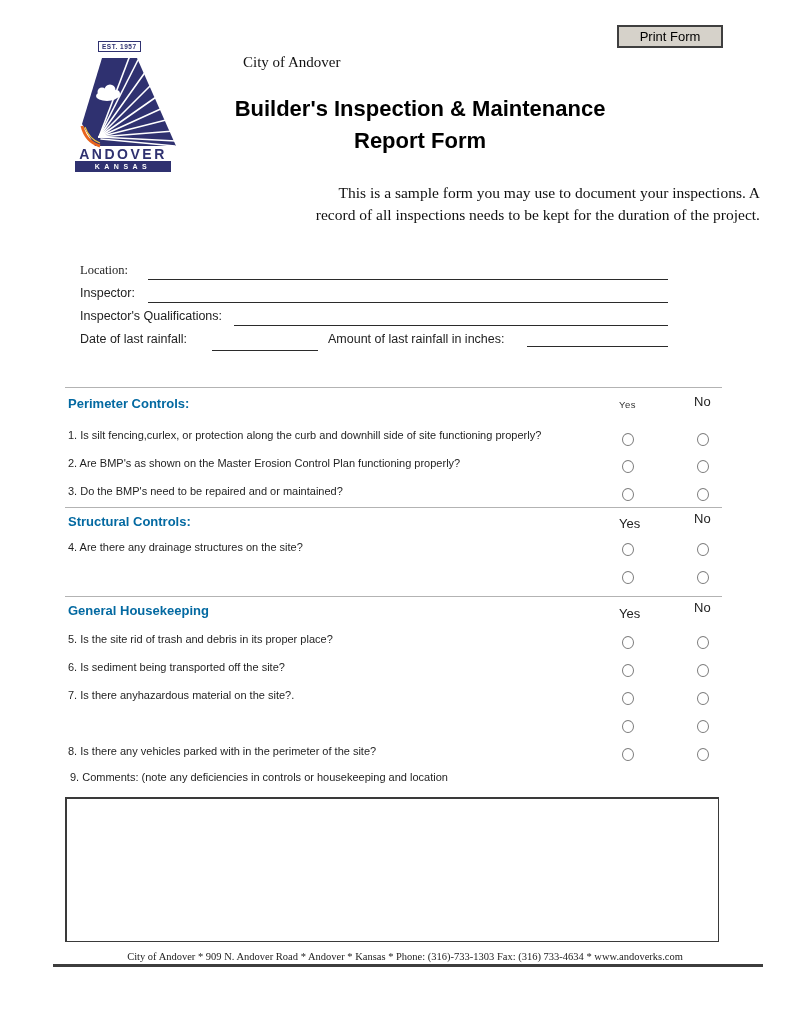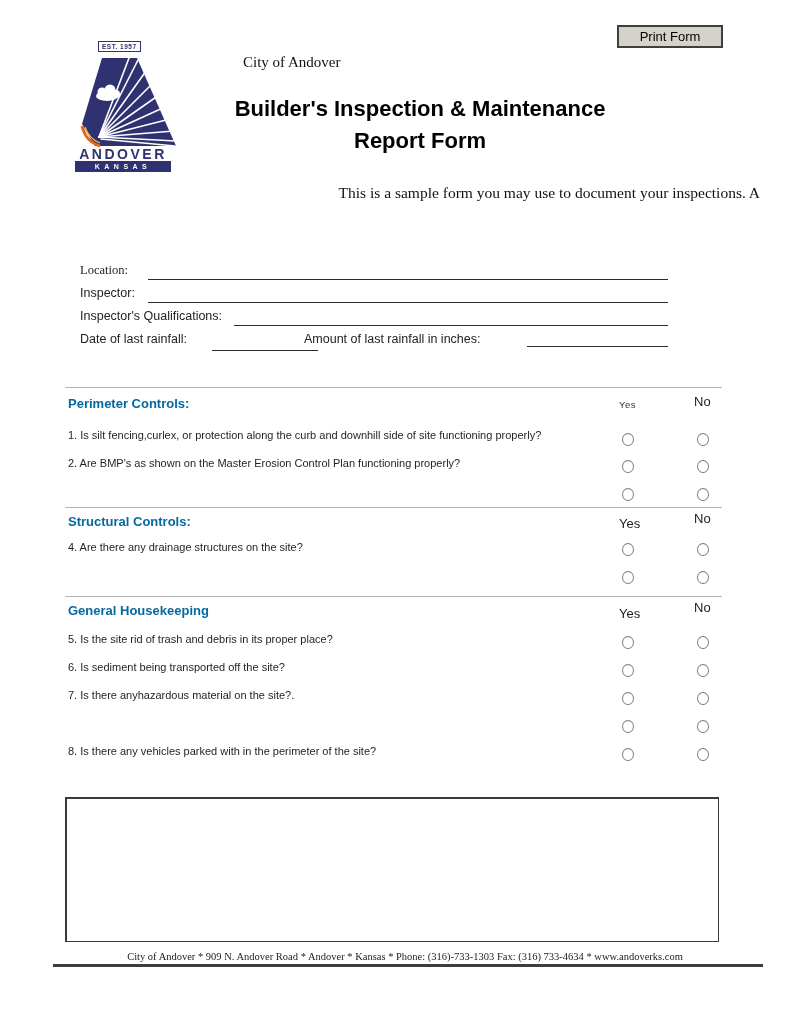--- a/index.html
+++ b/index.html
@@ -105,48 +105,50 @@
     </svg>
     <div class="logo-est">EST. 1957</div>
     <div class="logo-city">ANDOVER</div>
     <div class="logo-state">KANSAS</div>
   </div>
 
   <div class="agency">City of Andover</div>
   <div class="title-line" style="top:96px;">Builder's Inspection &amp; Maintenance</div>
   <div class="title-line" style="top:128px;">Report Form</div>
   <div class="intro-line" style="top:184px;">This is a sample form you may use to document your inspections. A</div>
+  <div class="intro-line" style="top:206px;">record of all inspections needs to be kept for the duration of the project.</div>
 
   <div class="flabel" style="left:80px; top:263px;font-family:Liberation Serif, serif;">Location:</div>
   <div class="uline" style="left:148px; top:265px; width:520px;"></div>
 
   <div class="flabel" style="left:80px; top:286px;">Inspector:</div>
   <div class="uline" style="left:148px; top:288px; width:520px;"></div>
 
   <div class="flabel" style="left:80px; top:309px;">Inspector's Qualifications:</div>
   <div class="uline" style="left:234px; top:311px; width:434px;"></div>
 
   <div class="flabel" style="left:80px; top:332px;">Date of last rainfall:</div>
   <div class="uline" style="left:212px; top:336px; width:106px;"></div>
-  <div class="flabel" style="left:304px; top:332px;">Amount of last rainfall in inches:</div>
+  <div class="flabel" style="left:328px; top:332px;">Amount of last rainfall in inches:</div>
   <div class="uline" style="left:527px; top:332px; width:141px;"></div>
 
   <div class="hr" style="top:387px;"></div>
   <div class="sec-title" style="top:396px;">Perimeter Controls:</div>
   <div class="colhead small" style="left:619px; top:399px;">Yes</div>
   <div class="colhead" style="left:694px; top:394px;">No</div>
 
   <div class="q" style="top:429px;">1. Is silt fencing,curlex, or protection along the curb and downhill side of site functioning properly?</div>
   <span class="radio" style="left:622px; top:433px;"></span>
   <span class="radio" style="left:697px; top:433px;"></span>
 
   <div class="q" style="top:457px;">2. Are BMP's as shown on the Master Erosion Control Plan functioning properly?</div>
   <span class="radio" style="left:622px; top:460px;"></span>
   <span class="radio" style="left:697px; top:460px;"></span>
 
+  <div class="q" style="top:485px;">3. Do the BMP's need to be repaired and or maintained?</div>
   <span class="radio" style="left:622px; top:488px;"></span>
   <span class="radio" style="left:697px; top:488px;"></span>
 
   <div class="hr" style="top:507px;"></div>
   <div class="sec-title" style="top:514px;">Structural Controls:</div>
   <div class="colhead" style="left:619px; top:516px;">Yes</div>
   <div class="colhead" style="left:694px; top:511px;">No</div>
 
   <div class="q" style="top:541px;">4. Are there any drainage structures on the site?</div>
   <span class="radio" style="left:622px; top:543px;"></span>
@@ -172,18 +174,19 @@
   <span class="radio" style="left:622px; top:692px;"></span>
   <span class="radio" style="left:697px; top:692px;"></span>
 
   <span class="radio" style="left:622px; top:720px;"></span>
   <span class="radio" style="left:697px; top:720px;"></span>
 
   <div class="q" style="top:745px;">8. Is there any vehicles parked with in the perimeter of the site?</div>
   <span class="radio" style="left:622px; top:748px;"></span>
   <span class="radio" style="left:697px; top:748px;"></span>
 
+  <div class="comments-label">9. Comments: (note any deficiencies in controls or housekeeping and location</div>
   <div class="comments-box"></div>
 
   <div class="footer-text">City of Andover * 909 N. Andover Road * Andover * Kansas * Phone: (316)-733-1303 Fax: (316) 733-4634 * www.andoverks.com</div>
   <div class="footer-rule"></div>
 
 </div>
 
 </body></html>

